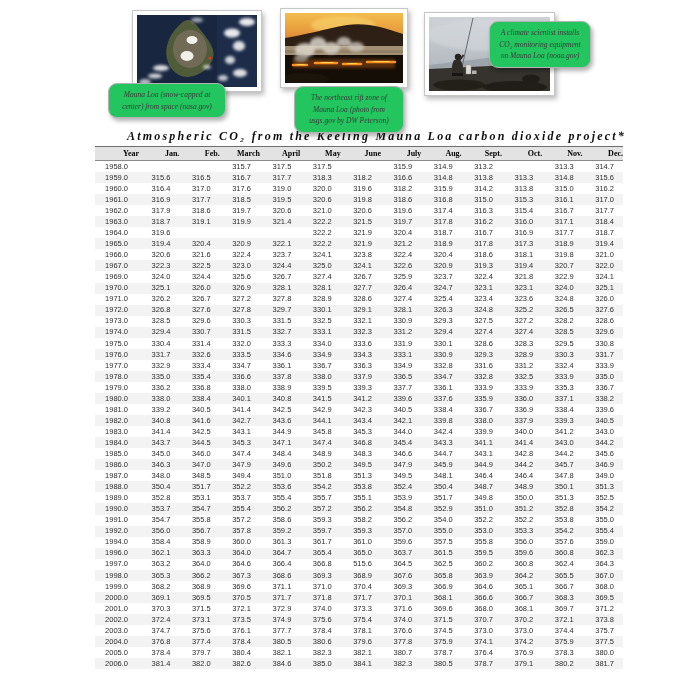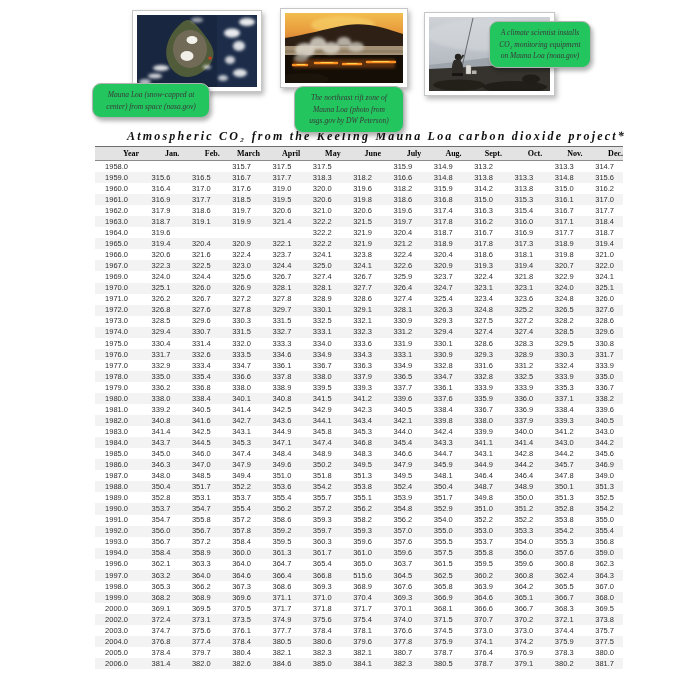--- a/index.html
+++ b/index.html
@@ -19,21 +19,21 @@
   #photo2{left:280px;top:8px;}
   #photo3{left:424px;top:12px;}
   
   .caption{
     position:absolute;z-index:6;
     background:#22c55e;border:1px solid #b3b3b3;border-radius:9px;
     box-shadow:2px 3px 4px rgba(0,0,0,.3);
     padding:5px 6px;text-align:center;color:#3a3a3a;
     font:italic 7.5px/1.55 "Liberation Serif",serif;
   }
-  #caption1{left:92px;top:83px;width:104px;}
+  #caption1{left:108px;top:83px;width:104px;}
   #caption2{left:294px;top:86px;width:96px;}
   #caption3{left:489px;top:21px;width:88px;}
   
   .title{
     position:absolute;left:86px;top:129px;width:540px;margin:0;
     text-align:right;color:#101010;
     font:italic bold 12px "Liberation Serif",serif;
     letter-spacing:2.2px;white-space:nowrap;
   }
   
@@ -684,35 +684,20 @@
         <td>359.7</td>
         <td>359.3</td>
         <td>357.0</td>
         <td>355.0</td>
         <td>353.0</td>
         <td>353.3</td>
         <td>354.2</td>
         <td>355.4</td>
       </tr>
       <tr>
-        <td>1993.0</td>
-        <td>356.7</td>
-        <td>357.2</td>
-        <td>358.4</td>
-        <td>359.5</td>
-        <td>360.3</td>
-        <td>359.6</td>
-        <td>357.6</td>
-        <td>355.5</td>
-        <td>353.7</td>
-        <td>354.0</td>
-        <td>355.3</td>
-        <td>356.8</td>
-      </tr>
-      <tr>
         <td>1994.0</td>
         <td>358.4</td>
         <td>358.9</td>
         <td>360.0</td>
         <td>361.3</td>
         <td>361.7</td>
         <td>361.0</td>
         <td>359.6</td>
         <td>357.5</td>
         <td>355.8</td>
@@ -789,20 +774,35 @@
         <td>371.8</td>
         <td>371.7</td>
         <td>370.1</td>
         <td>368.1</td>
         <td>366.6</td>
         <td>366.7</td>
         <td>368.3</td>
         <td>369.5</td>
       </tr>
       <tr>
+        <td>2001.0</td>
+        <td>370.3</td>
+        <td>371.5</td>
+        <td>372.1</td>
+        <td>372.9</td>
+        <td>374.0</td>
+        <td>373.3</td>
+        <td>371.6</td>
+        <td>369.6</td>
+        <td>368.0</td>
+        <td>368.1</td>
+        <td>369.7</td>
+        <td>371.2</td>
+      </tr>
+      <tr>
         <td>2002.0</td>
         <td>372.4</td>
         <td>373.1</td>
         <td>373.5</td>
         <td>374.9</td>
         <td>375.6</td>
         <td>375.4</td>
         <td>374.0</td>
         <td>371.5</td>
         <td>370.7</td>

